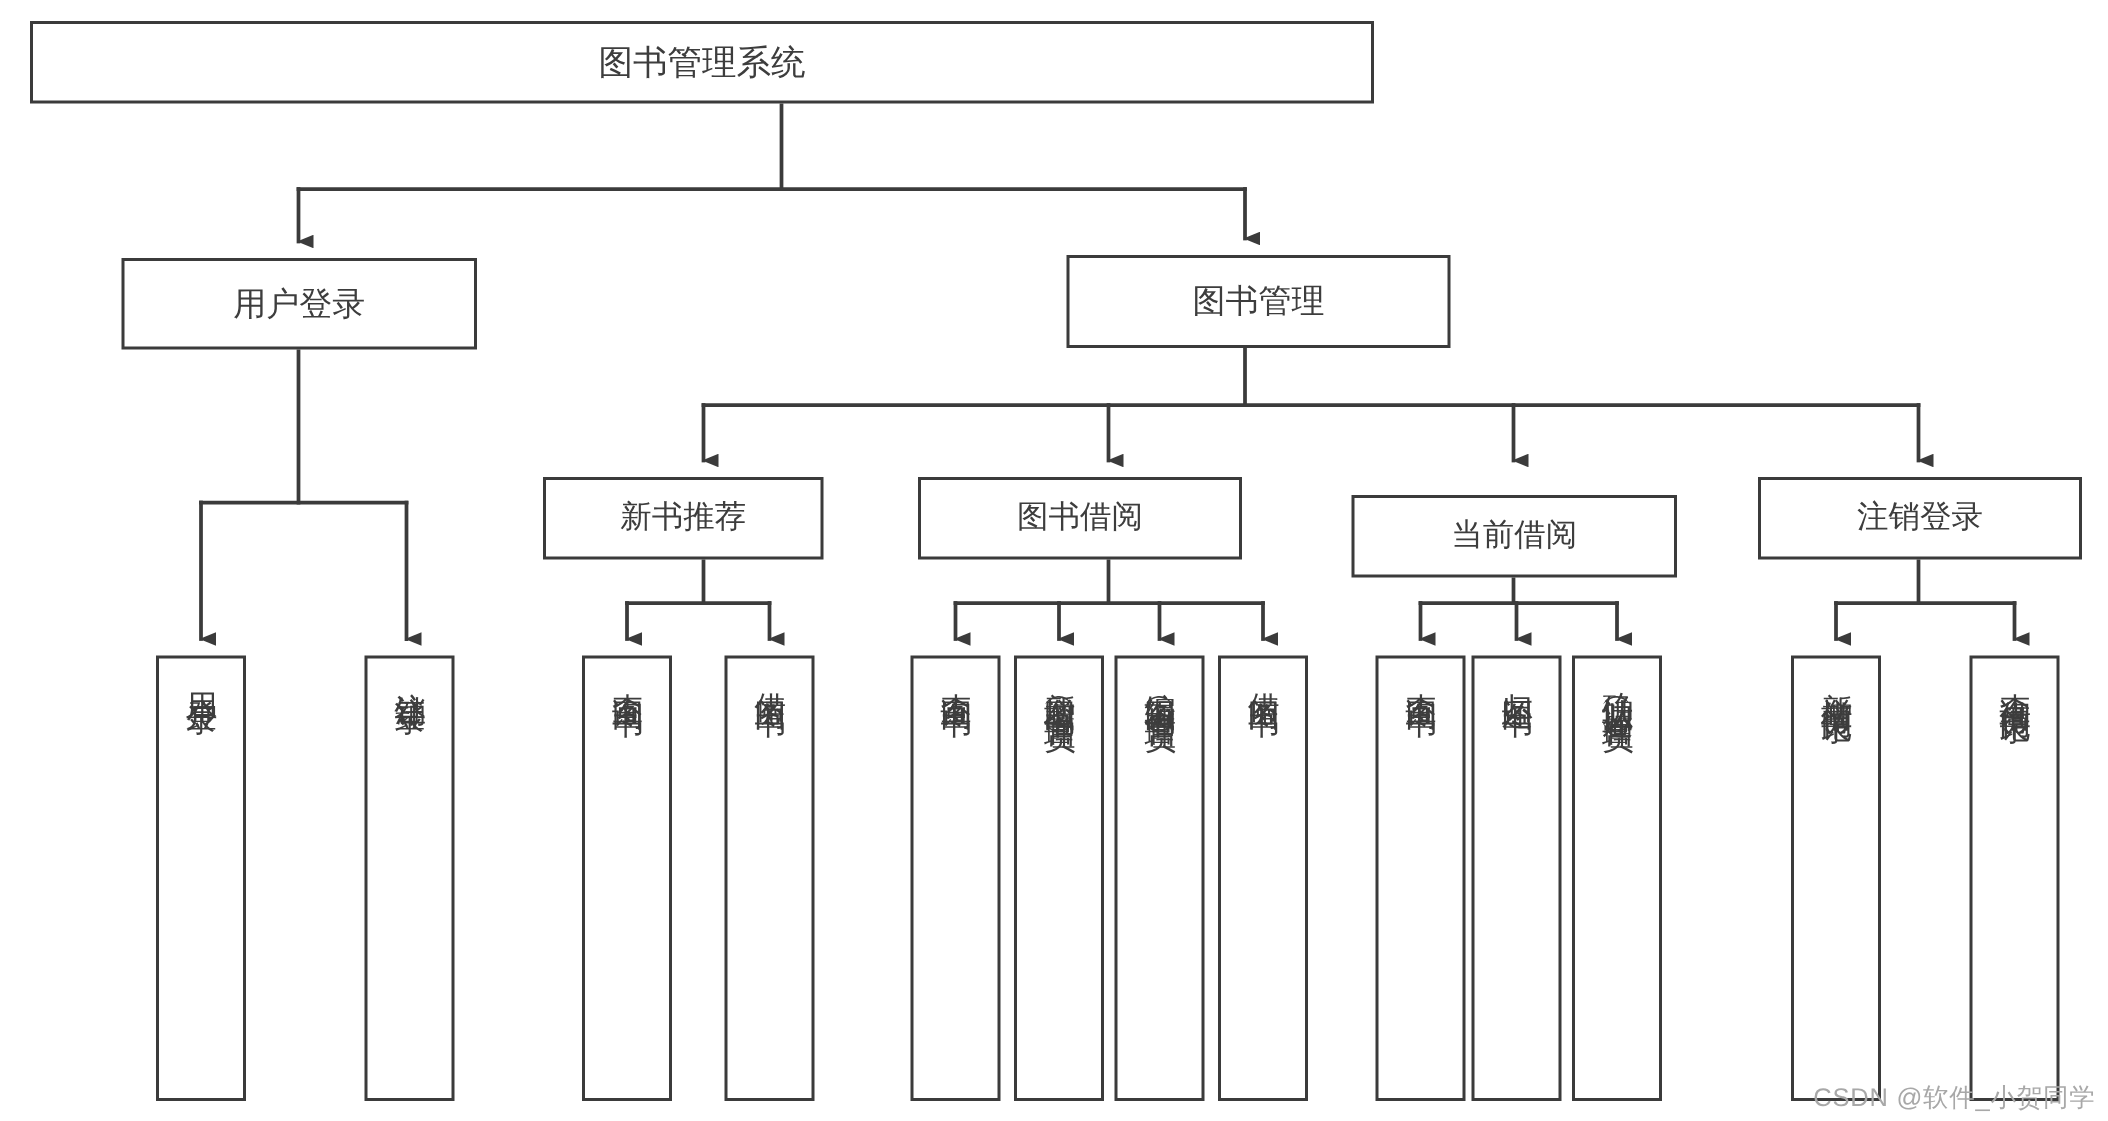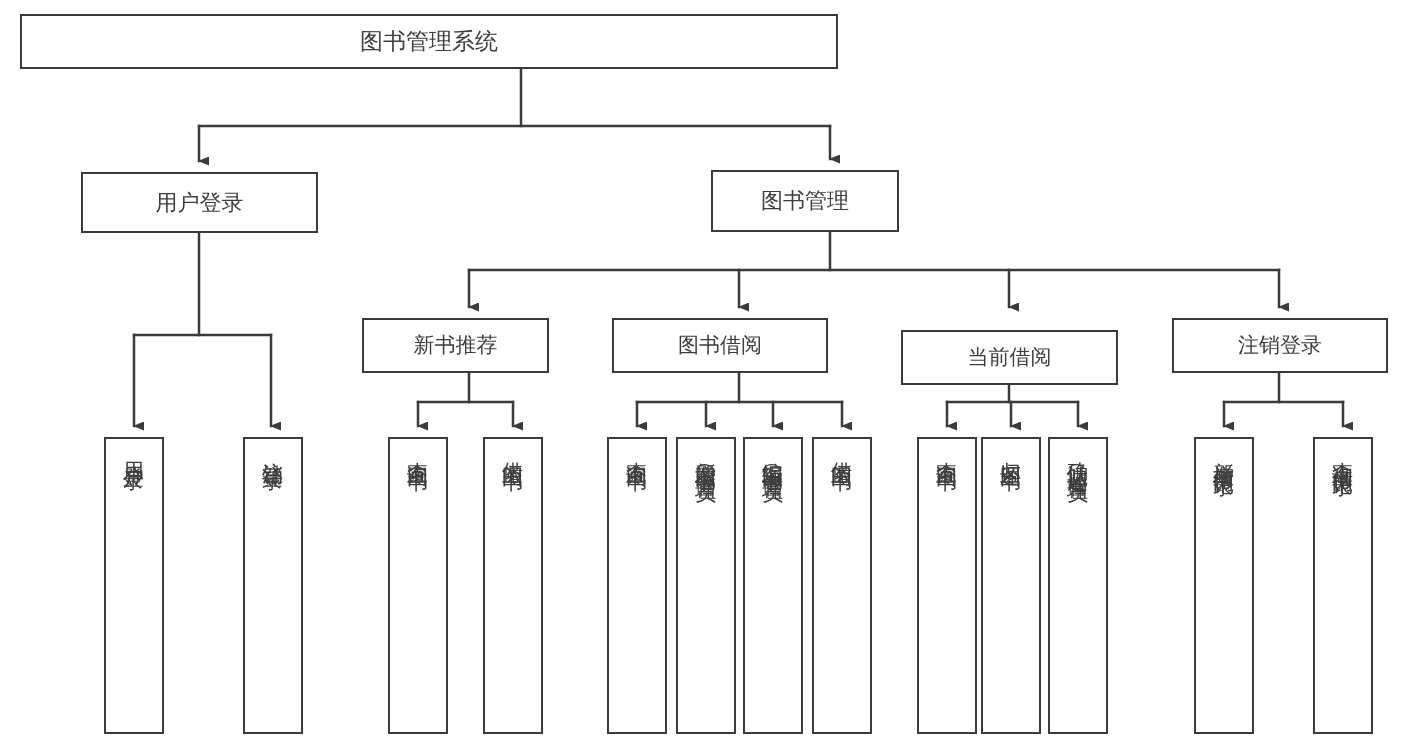--- a/index.html
+++ b/index.html
@@ -121,28 +121,28 @@
       <path d="M 1011,402 L 1011,426" marker-end="url(#arrowhead)"></path>
       <path d="M 1078,402 L 1078,426" marker-end="url(#arrowhead)"></path>
 
       <path d="M 1279,373 L 1279,402"></path>
       <path d="M 1224,402 L 1343,402"></path>
       <path d="M 1224,402 L 1224,426" marker-end="url(#arrowhead)"></path>
       <path d="M 1343,402 L 1343,426" marker-end="url(#arrowhead)"></path>
     </g>
   </svg>
 
-  <div class="node-box node-root" style="left:20px; top:14px; width:818px; height:55px;">
+  <div class="node-box node-root" style="left:20px; top:14px; width:896px; height:55px;">
     <span class="node-label">图书管理系统</span>
   </div>
 
   <div class="node-box node-l2" style="left:81px; top:172px; width:237px; height:61px;">
     <span class="node-label">用户登录</span>
   </div>
-  <div class="node-box node-l2" style="left:711px; top:170px; width:188px; height:62px;">
+  <div class="node-box node-l2" style="left:711px; top:170px; width:256px; height:62px;">
     <span class="node-label">图书管理</span>
   </div>
 
   <div class="node-box node-l3" style="left:362px; top:318px; width:187px; height:55px;">
     <span class="node-label">新书推荐</span>
   </div>
   <div class="node-box node-l3" style="left:612px; top:318px; width:216px; height:55px;">
     <span class="node-label">图书借阅</span>
   </div>
   <div class="node-box node-l3" style="left:901px; top:330px; width:217px; height:55px;">
@@ -185,14 +185,15 @@
   <div class="node-box node-leaf" style="left:1048px; top:437px; width:60px; height:297px;">
     <span class="node-label">确认归还（管理员）</span>
   </div>
   <div class="node-box node-leaf" style="left:1194px; top:437px; width:60px; height:297px;">
     <span class="node-label">新增借阅记录</span>
   </div>
   <div class="node-box node-leaf" style="left:1313px; top:437px; width:60px; height:297px;">
     <span class="node-label">查询借阅记录</span>
   </div>
 
+  <div id="watermark">CSDN @软件_小贺同学</div>
 
 </div>
 
 </body></html>

